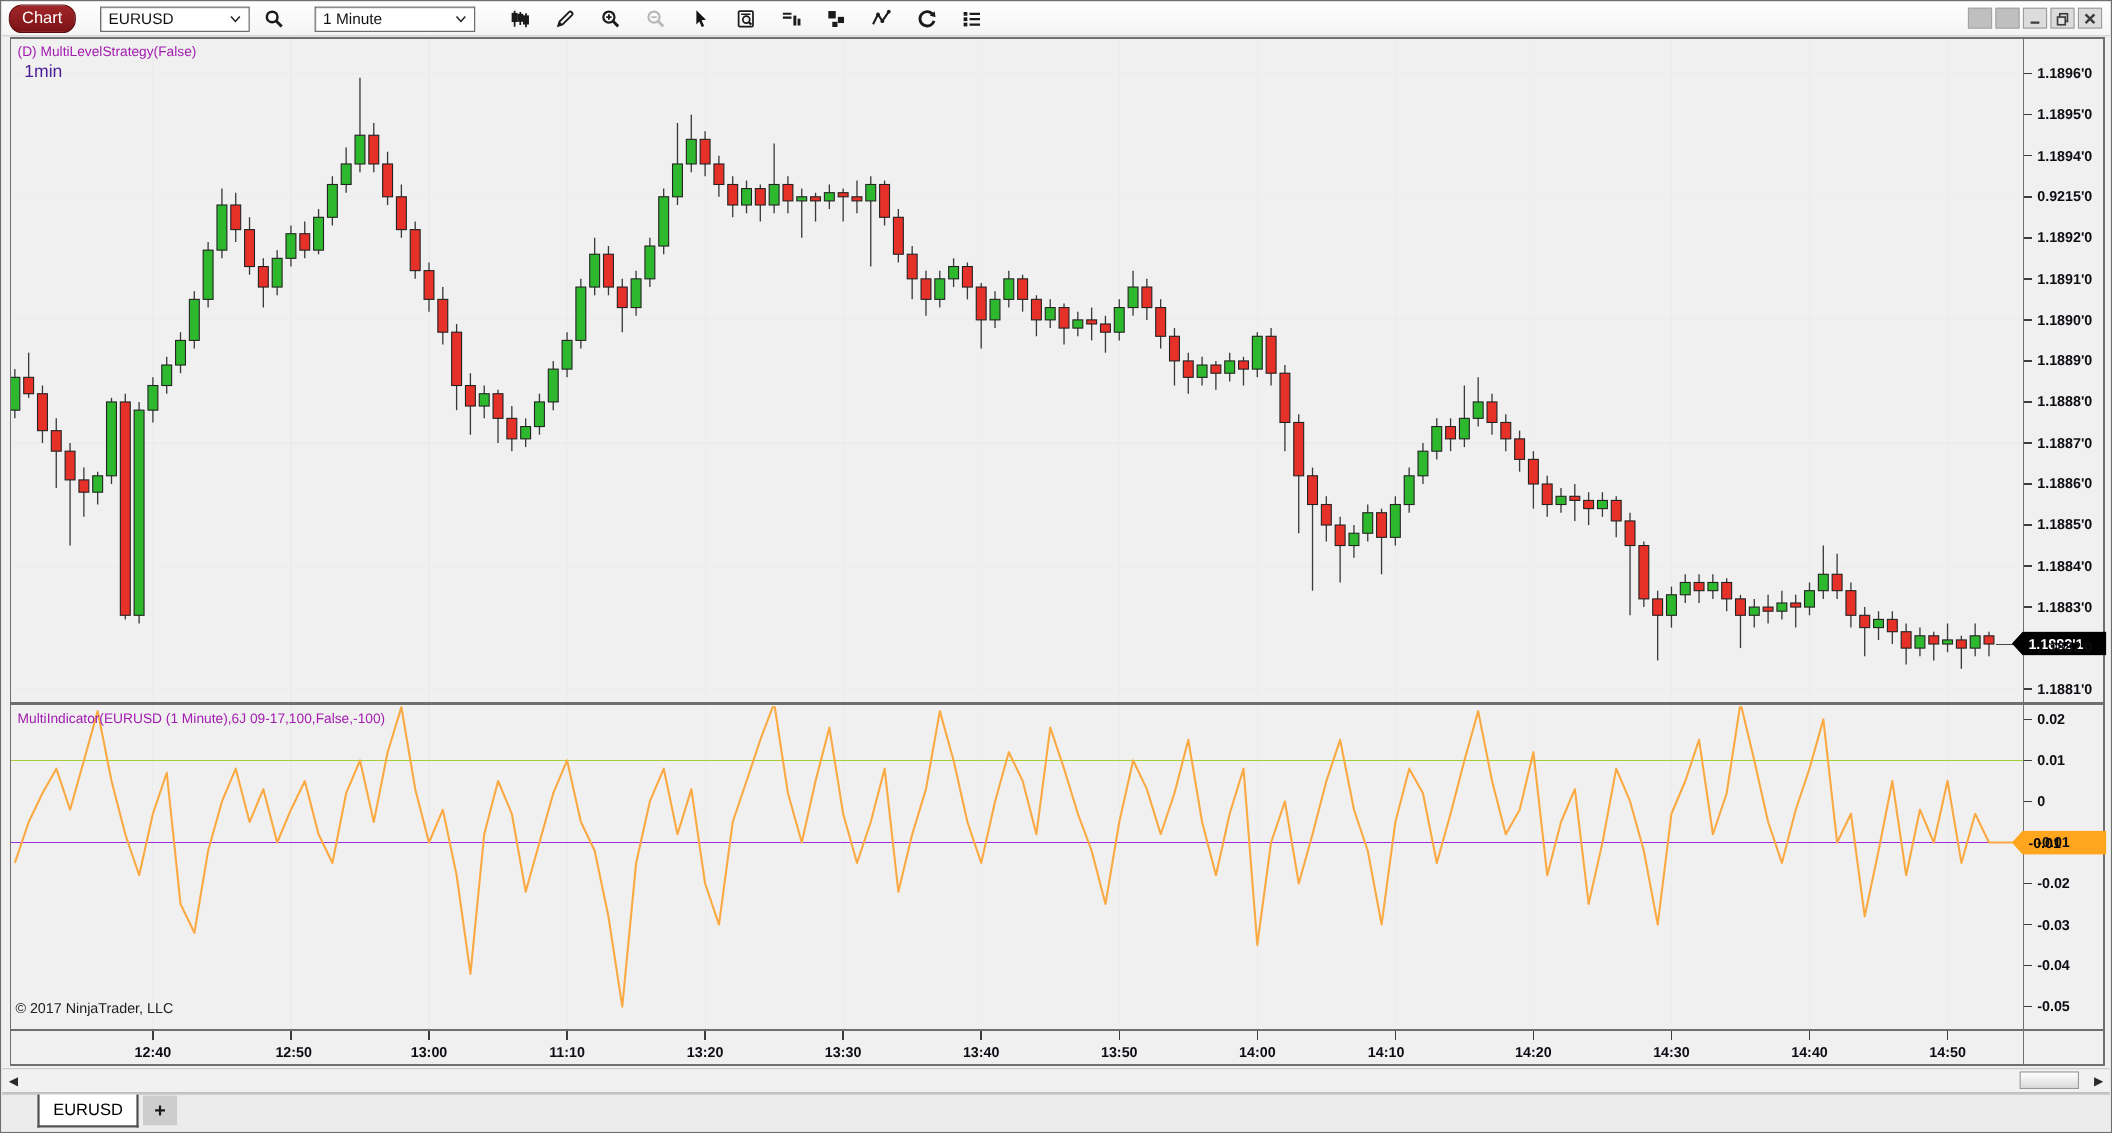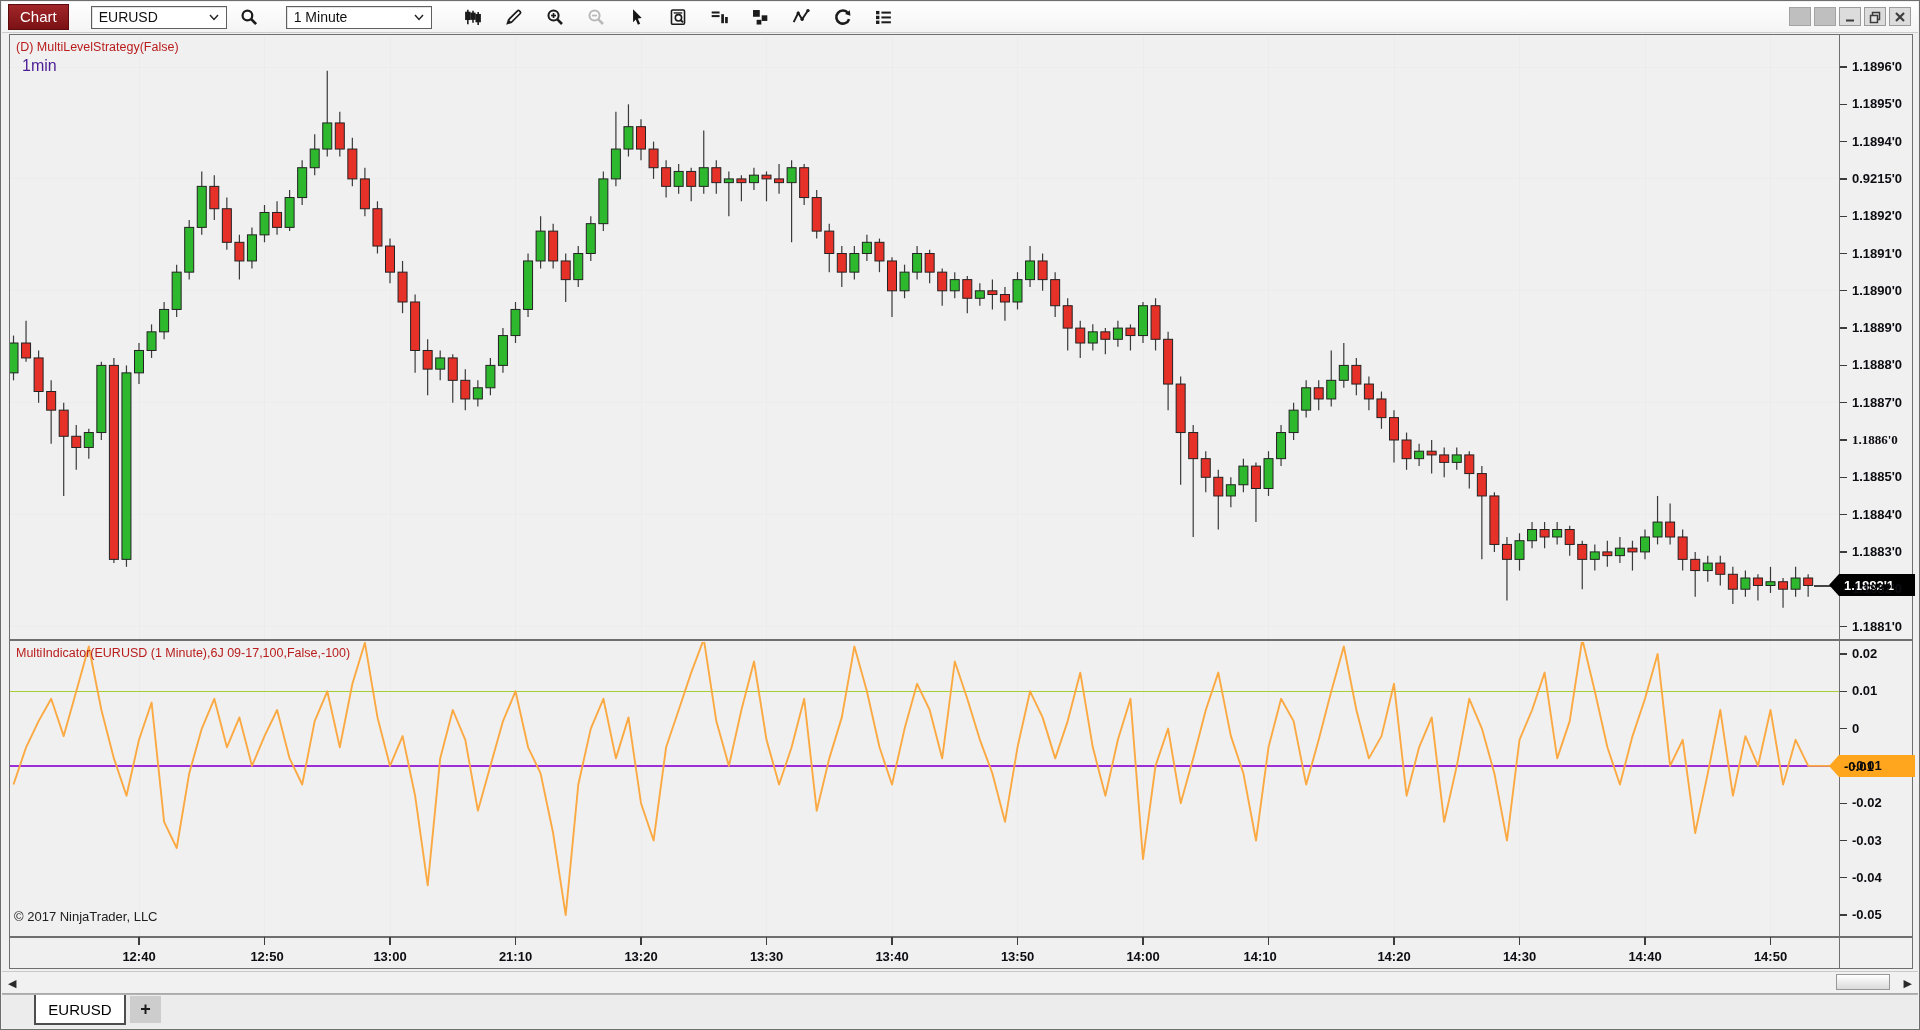--- a/index.html
+++ b/index.html
@@ -11,21 +11,21 @@
   
   .toolbar {
     position:absolute; left:1px; right:1px; top:1px; height:31px;
     background:linear-gradient(#ffffff,#f4f4f4);
     border-bottom:1px solid #cccccc;
     display:flex; align-items:center; padding-left:6px; box-sizing:border-box;
   }
   .chart-badge {
     color:#fff; font-size:15px; padding:3px 11px 4px;
     background:linear-gradient(#a12629,#7b1215);
-    border:1px solid #5d0c0e; border-radius:0;
+    border:1px solid #5d0c0e; border-radius:12px;
   }
   .dropdown {
     display:flex; justify-content:space-between; align-items:center;
     background:#fff; border:1px solid #5f5f5f; height:21px;
     padding:0 7px; font-size:14px; color:#101010;
     box-shadow:inset 1px 1px 0 #e2e2e2;
   }
   #instrument-select { width:120px; margin-left:22px; }
   #interval-select   { width:130px; margin-left:24px; }
   .tool-btn {
@@ -34,21 +34,21 @@
   }
   .tool-btn svg { display:block; }
   .win-controls { position:absolute; right:7px; top:5px; display:flex; gap:3px; }
   .win-btn {
     width:22px; height:19px; box-sizing:border-box;
     border:1px solid #9b9b9b; background:#dcdcdc;
     display:flex; align-items:center; justify-content:center;
   }
   .win-btn.blank { background:#bfbfbf; border-color:#a3a3a3; }
   
-  .overlay-label { position:absolute; color:#b91c1c; white-space:nowrap; }
+  .overlay-label { position:absolute; color:#a21caf; white-space:nowrap; }
   #strategy-label  { left:15px; top:39px;  font-size:12.5px; }
   #interval-big-label { left:21px; top:56px; font-size:16px; color:#4c1d95; }
   #indicator-label { left:15px; top:645px; font-size:12.5px; }
   #copyright-label { left:13px; top:908px; font-size:13px; color:#202020; }
   .tick-label { position:absolute; font-size:13px; font-weight:bold; color:#0c0c12; white-space:nowrap; }
   .axis-marker {
     position:absolute; left:1828px; width:86px; height:22px; box-sizing:border-box;
     clip-path:polygon(0 50%, 10px 0, 100% 0, 100% 100%, 10px 100%);
     font-size:13px; font-weight:bold;
     display:flex; align-items:center; padding-left:15px;
@@ -606,38 +606,38 @@
       <div class="tick-label" style="left: 1851px; top: 58px;">1.1896'0</div>
       <div class="tick-label" style="left: 1851px; top: 95.3px;">1.1895'0</div>
       <div class="tick-label" style="left: 1851px; top: 132.6px;">1.1894'0</div>
       <div class="tick-label" style="left: 1851px; top: 169.9px;">0.9215'0</div>
       <div class="tick-label" style="left: 1851px; top: 207.2px;">1.1892'0</div>
       <div class="tick-label" style="left: 1851px; top: 244.5px;">1.1891'0</div>
       <div class="tick-label" style="left: 1851px; top: 281.8px;">1.1890'0</div>
       <div class="tick-label" style="left: 1851px; top: 319.1px;">1.1889'0</div>
       <div class="tick-label" style="left: 1851px; top: 356.4px;">1.1888'0</div>
       <div class="tick-label" style="left: 1851px; top: 393.7px;">1.1887'0</div>
-      <div class="tick-label" style="left: 1851px; top: 431px; font-family: Liberation Serif, serif;">1.1886'0</div>
+      <div class="tick-label" style="left: 1851px; top: 431px;">1.1886'0</div>
       <div class="tick-label" style="left: 1851px; top: 468.3px;">1.1885'0</div>
       <div class="tick-label" style="left: 1851px; top: 505.6px;">1.1884'0</div>
       <div class="tick-label" style="left: 1851px; top: 542.9px;">1.1883'0</div>
       <div class="tick-label" style="left: 1851px; top: 580.2px;">1.1882'0</div>
       <div class="tick-label" style="left: 1851px; top: 617.5px;">1.1881'0</div>
       <div class="tick-label" style="left: 1851px; top: 645px;">0.02</div>
       <div class="tick-label" style="left: 1851px; top: 682.3px;">0.01</div>
       <div class="tick-label" style="left: 1851px; top: 719.6px;">0</div>
       <div class="tick-label" style="left: 1851px; top: 756.9px;">-0.01</div>
       <div class="tick-label" style="left: 1851px; top: 794.2px;">-0.02</div>
       <div class="tick-label" style="left: 1851px; top: 831.5px;">-0.03</div>
       <div class="tick-label" style="left: 1851px; top: 868.8px;">-0.04</div>
       <div class="tick-label" style="left: 1851px; top: 906.1px;">-0.05</div>
       <div class="tick-label" style="left: 113px; top: 948px; width: 50px; text-align: center;">12:40</div>
       <div class="tick-label" style="left: 241px; top: 948px; width: 50px; text-align: center;">12:50</div>
       <div class="tick-label" style="left: 364px; top: 948px; width: 50px; text-align: center;">13:00</div>
-      <div class="tick-label" style="left: 489.5px; top: 948px; width: 50px; text-align: center;">21:10</div>
+      <div class="tick-label" style="left: 489.5px; top: 948px; width: 50px; text-align: center;">11:10</div>
       <div class="tick-label" style="left: 615px; top: 948px; width: 50px; text-align: center;">13:20</div>
       <div class="tick-label" style="left: 740.5px; top: 948px; width: 50px; text-align: center;">13:30</div>
       <div class="tick-label" style="left: 866px; top: 948px; width: 50px; text-align: center;">13:40</div>
       <div class="tick-label" style="left: 991.5px; top: 948px; width: 50px; text-align: center;">13:50</div>
       <div class="tick-label" style="left: 1117px; top: 948px; width: 50px; text-align: center;">14:00</div>
       <div class="tick-label" style="left: 1242.5px; top: 948px; width: 50px; text-align: left;">14:10</div>
       <div class="tick-label" style="left: 1368px; top: 948px; width: 50px; text-align: center;">14:20</div>
       <div class="tick-label" style="left: 1493.5px; top: 948px; width: 50px; text-align: center;">14:30</div>
       <div class="tick-label" style="left: 1619px; top: 948px; width: 50px; text-align: center;">14:40</div>
       <div class="tick-label" style="left: 1744.5px; top: 948px; width: 50px; text-align: center;">14:50</div>

